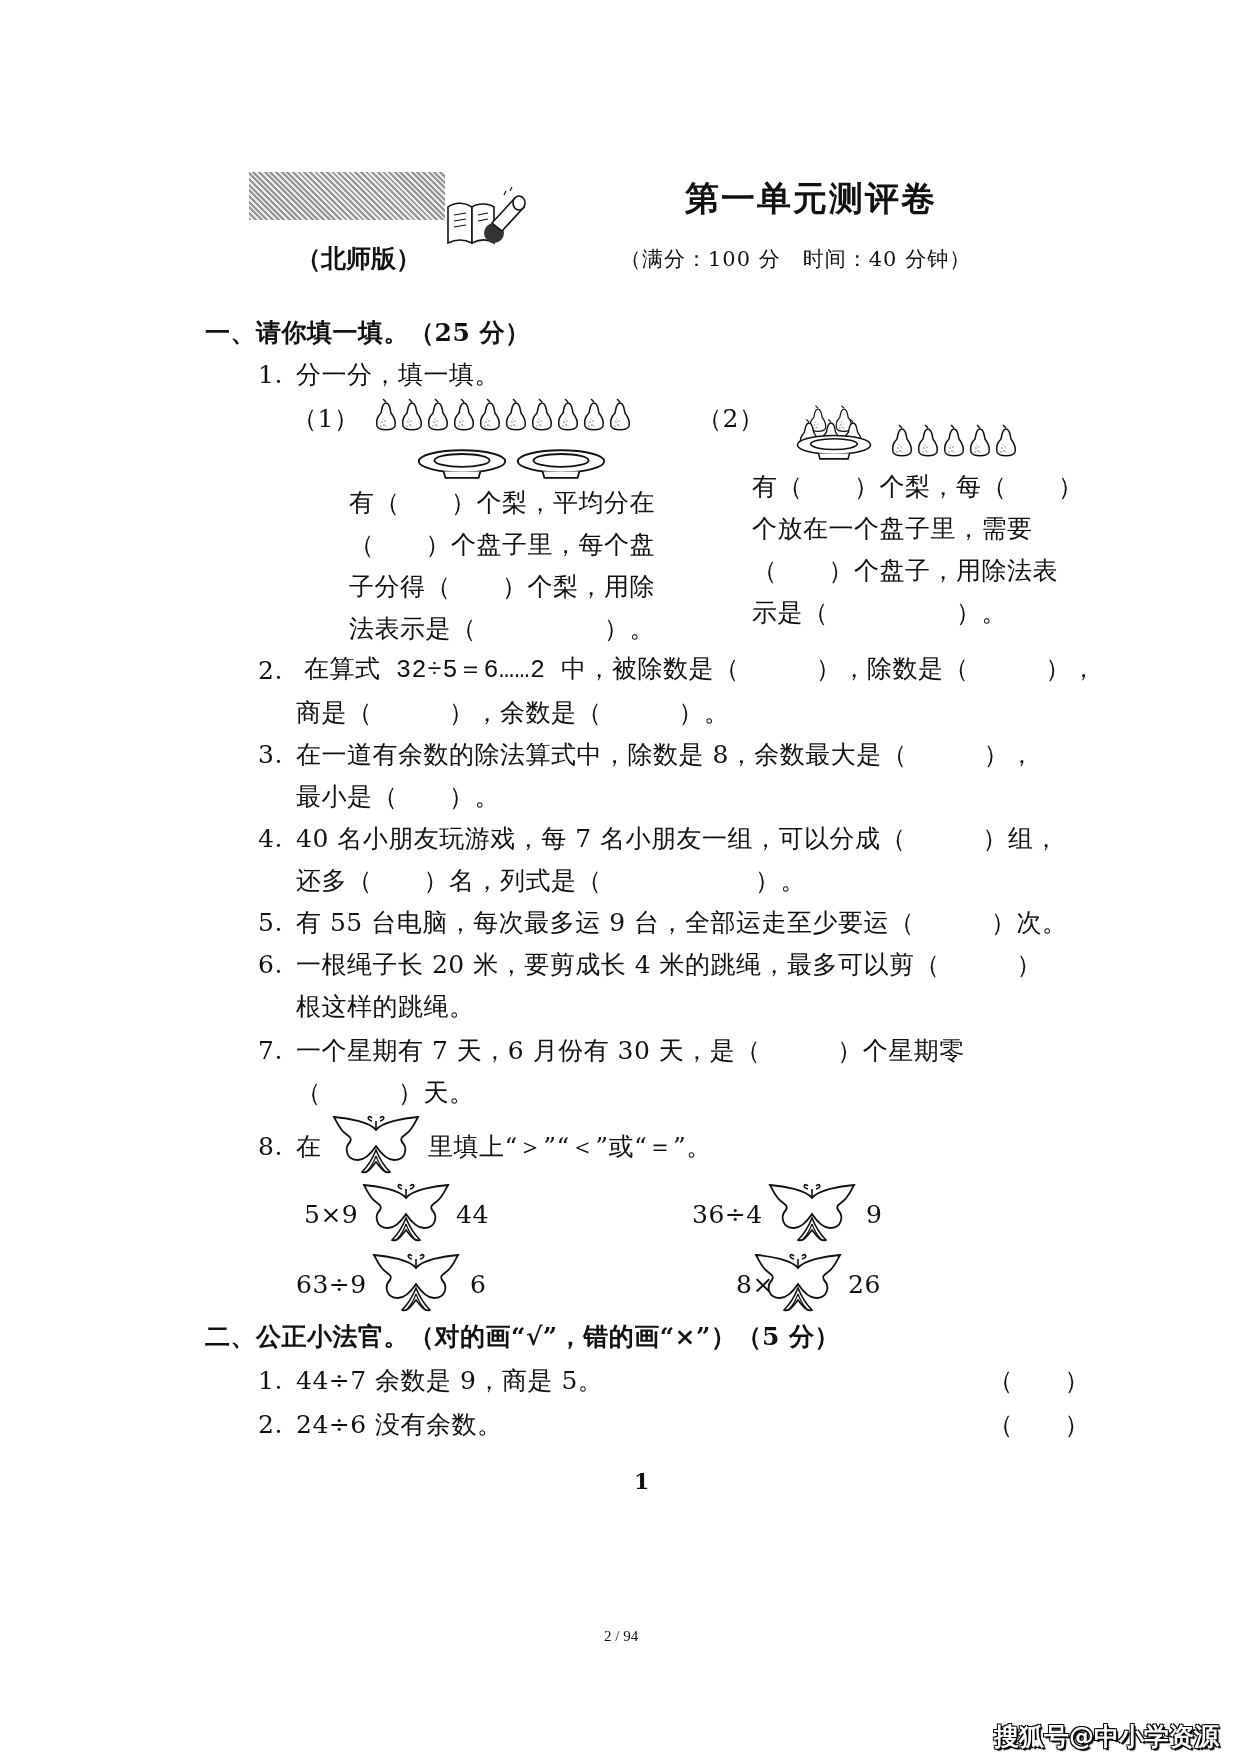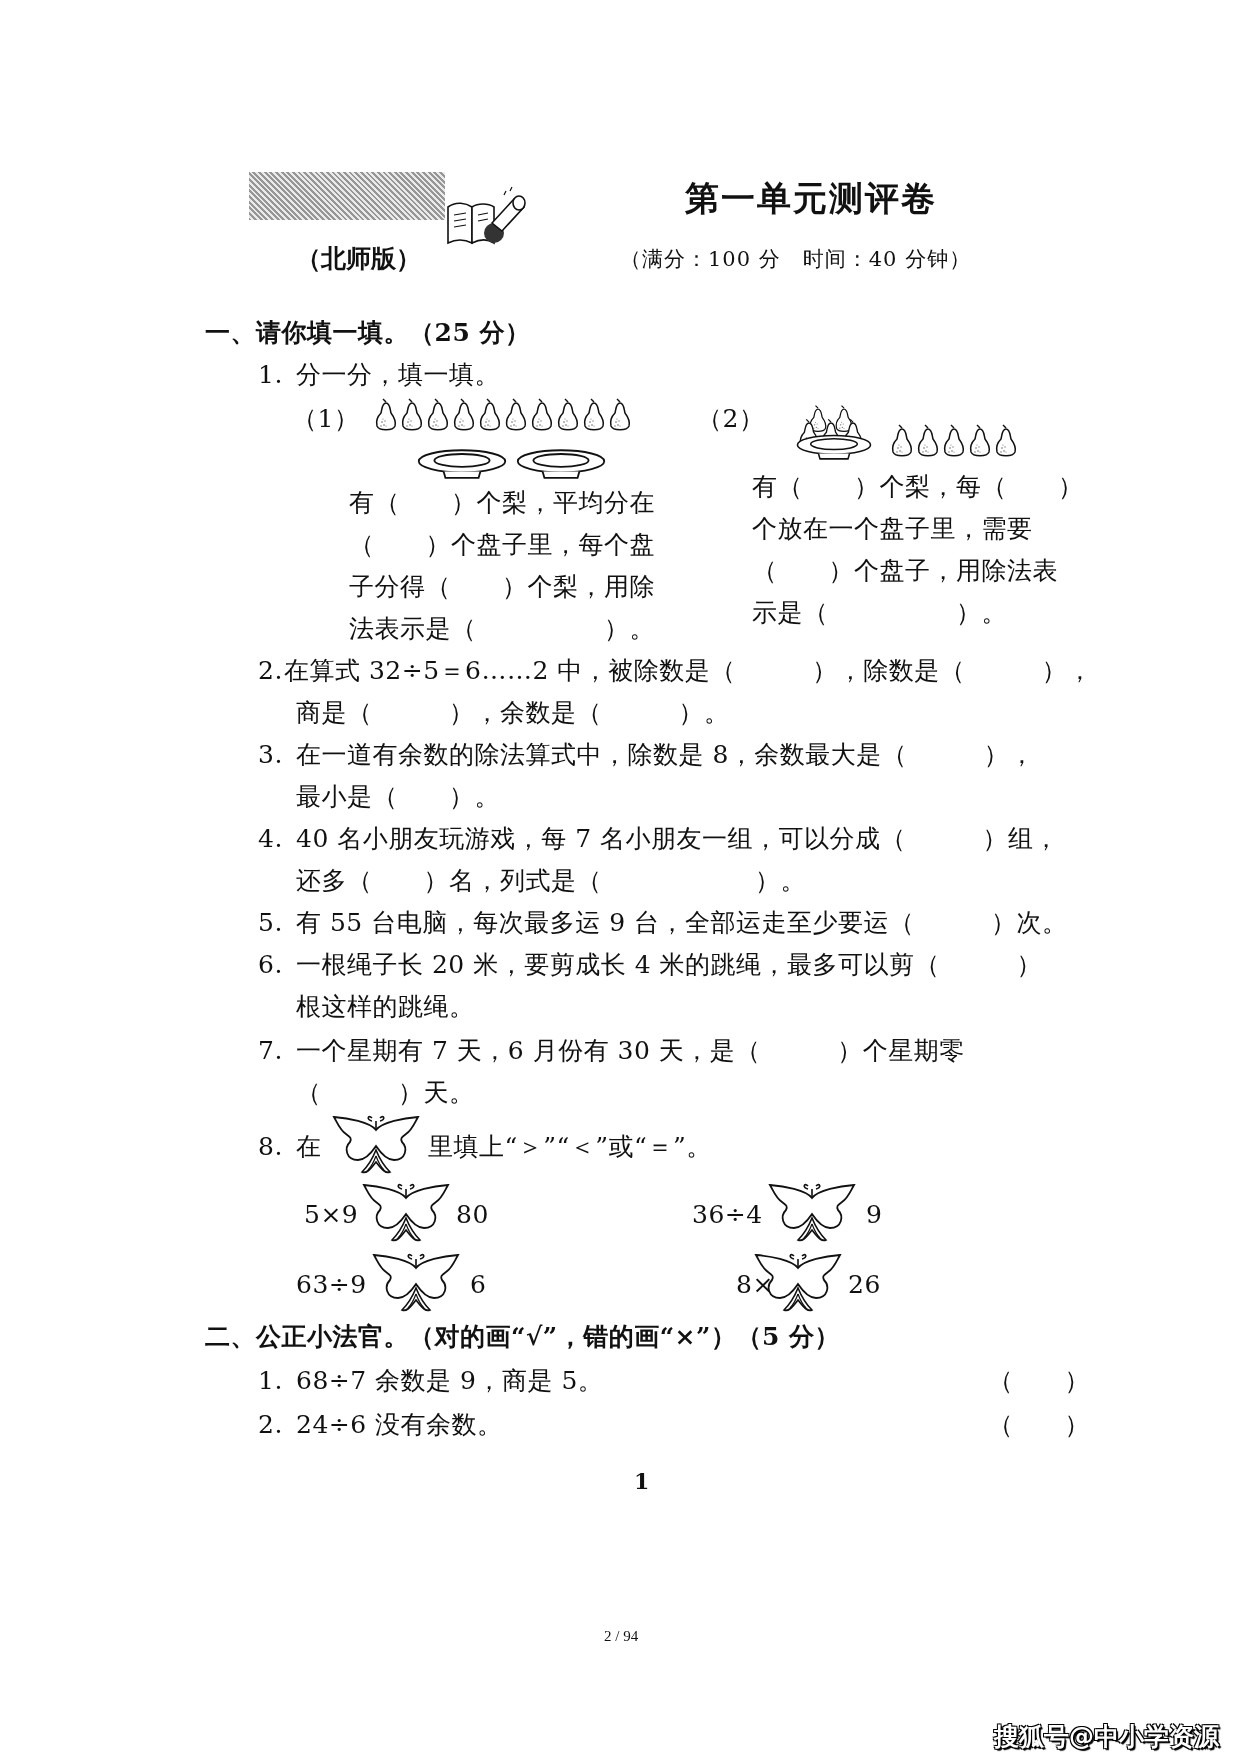--- a/index.html
+++ b/index.html
@@ -134,21 +134,21 @@
       <use href="#pear"></use>
     </svg>
 </div>
 
 <div class="abs txt" style="left:752px;top:472px;">有（　　）个梨，每（　　）</div>
 <div class="abs txt" style="left:752px;top:514px;">个放在一个盘子里，需要</div>
 <div class="abs txt" style="left:752px;top:556px;">（　　）个盘子，用除法表</div>
 <div class="abs txt" style="left:752px;top:598px;">示是（　　　　　）。</div>
 
 <div class="abs txt" style="left:258px;top:656px;">2.</div>
-<div class="abs txt" style="left:284px;top:656px;">在算式 32÷5＝6……2 中，被除数是（　　　），除数是（　　　），</div>
+<div class="abs txt" style="left:304px;top:656px;font-family:Liberation Mono, monospace;">在算式 32÷5＝6……2 中，被除数是（　　　），除数是（　　　），</div>
 <div class="abs txt" style="left:296px;top:698px;">商是（　　　），余数是（　　　）。</div>
 
 <div class="abs txt" style="left:258px;top:740px;">3.</div>
 <div class="abs txt" style="left:296px;top:740px;">在一道有余数的除法算式中，除数是 8，余数最大是（　　　），</div>
 <div class="abs txt" style="left:296px;top:782px;">最小是（　　）。</div>
 
 <div class="abs txt" style="left:258px;top:824px;">4.</div>
 <div class="abs txt" style="left:296px;top:824px;">40 名小朋友玩游戏，每 7 名小朋友一组，可以分成（　　　）组，</div>
 <div class="abs txt" style="left:296px;top:866px;">还多（　　）名，列式是（　　　　　　）。</div>
 
@@ -167,21 +167,21 @@
 <div class="abs txt" style="left:296px;top:1132px;">在</div>
 <svg class="abs butterfly" style="left:330px;top:1112px;">
     <use href="#butterfly"></use>
   </svg>
 <div class="abs txt" style="left:428px;top:1132px;">里填上“＞”“＜”或“＝”。</div>
 
 <div class="abs txt" style="left:296px;top:1200px;margin-left:8px;">5×9</div>
 <svg class="abs butterfly" style="left:360px;top:1180px;">
     <use href="#butterfly"></use>
   </svg>
-<div class="abs txt" style="left:456px;top:1200px;">80</div>
+<div class="abs txt" style="left:456px;top:1200px;">44</div>
 
 <div class="abs txt" style="left:692px;top:1200px;">36÷4</div>
 <svg class="abs butterfly" style="left:766px;top:1180px;">
     <use href="#butterfly"></use>
   </svg>
 <div class="abs txt" style="left:866px;top:1200px;">9</div>
 
 <div class="abs txt" style="left:296px;top:1270px;">63÷9</div>
 <svg class="abs butterfly" style="left:370px;top:1250px;">
     <use href="#butterfly"></use>
@@ -190,21 +190,21 @@
 
 <div class="abs txt" style="left:692px;top:1270px;margin-left:44px;">8×3</div>
 <svg class="abs butterfly" style="left:752px;top:1250px;">
     <use href="#butterfly"></use>
   </svg>
 <div class="abs txt" style="left:848px;top:1270px;">26</div>
 
 <div class="abs txt section-head" style="left:205px;top:1322px;">二、公正小法官。（对的画“√”，错的画“×”）（5 分）</div>
 
 <div class="abs txt" style="left:258px;top:1366px;">1.</div>
-<div class="abs txt" style="left:296px;top:1366px;">68÷7 余数是 9，商是 5。</div>
+<div class="abs txt" style="left:296px;top:1366px;">44÷7 余数是 9，商是 5。</div>
 <div class="abs txt" style="left:988px;top:1366px;">（　　）</div>
 
 <div class="abs txt" style="left:258px;top:1410px;">2.</div>
 <div class="abs txt" style="left:296px;top:1410px;">24÷6 没有余数。</div>
 <div class="abs txt" style="left:988px;top:1410px;">（　　）</div>
 
 <div class="abs pagenum">1</div>
 <div class="abs pagecount">2 / 94</div>
 <div class="abs watermark">搜狐号@中小学资源</div>
 

